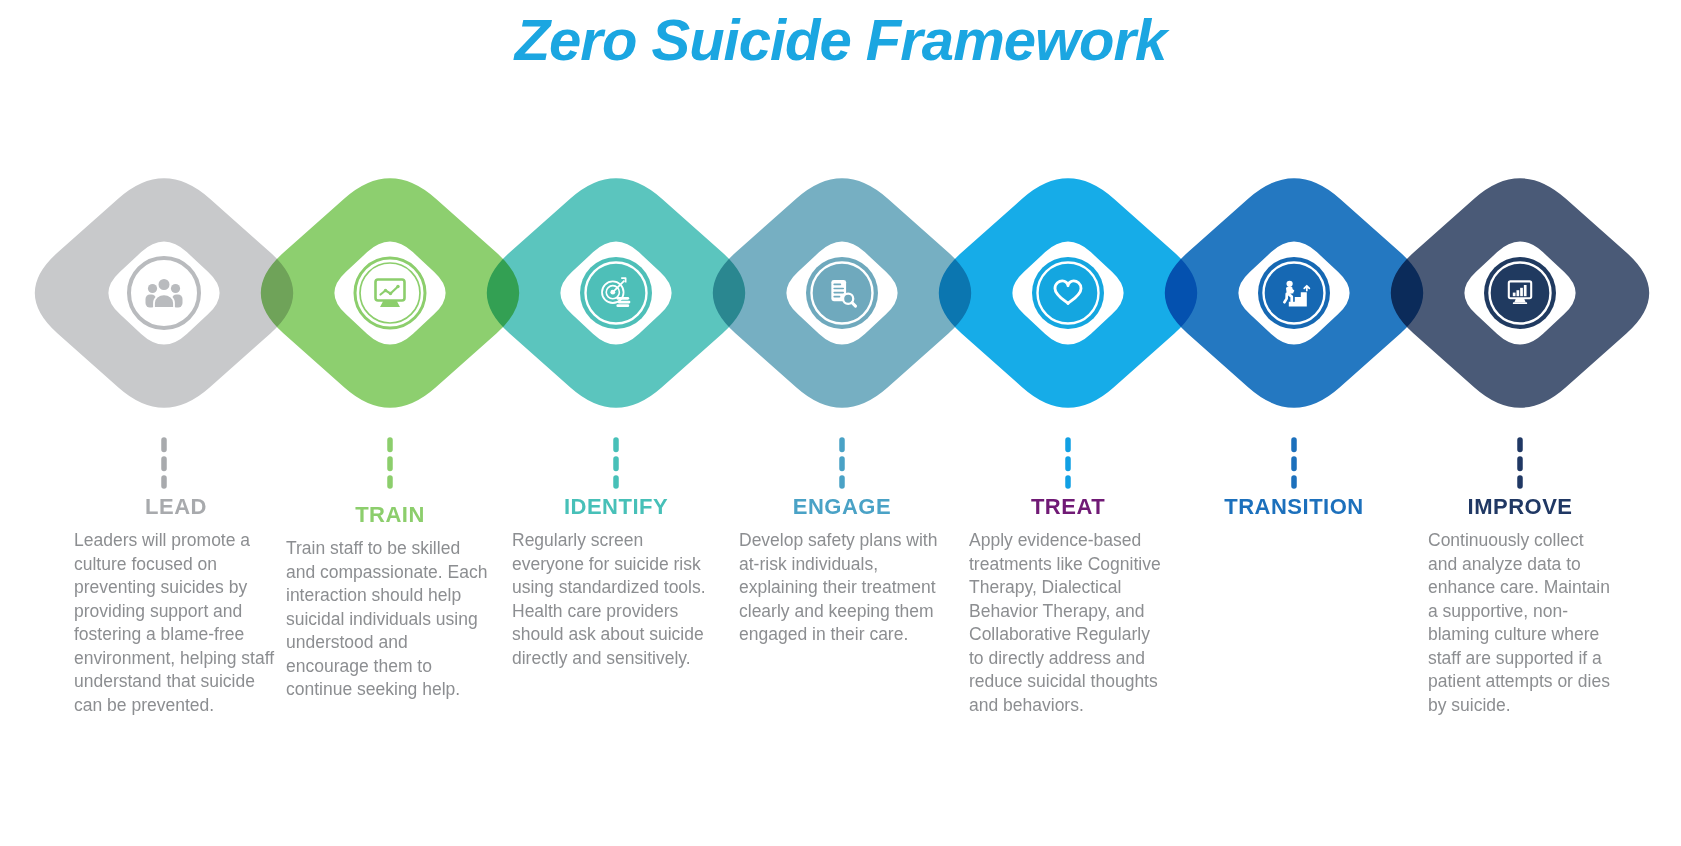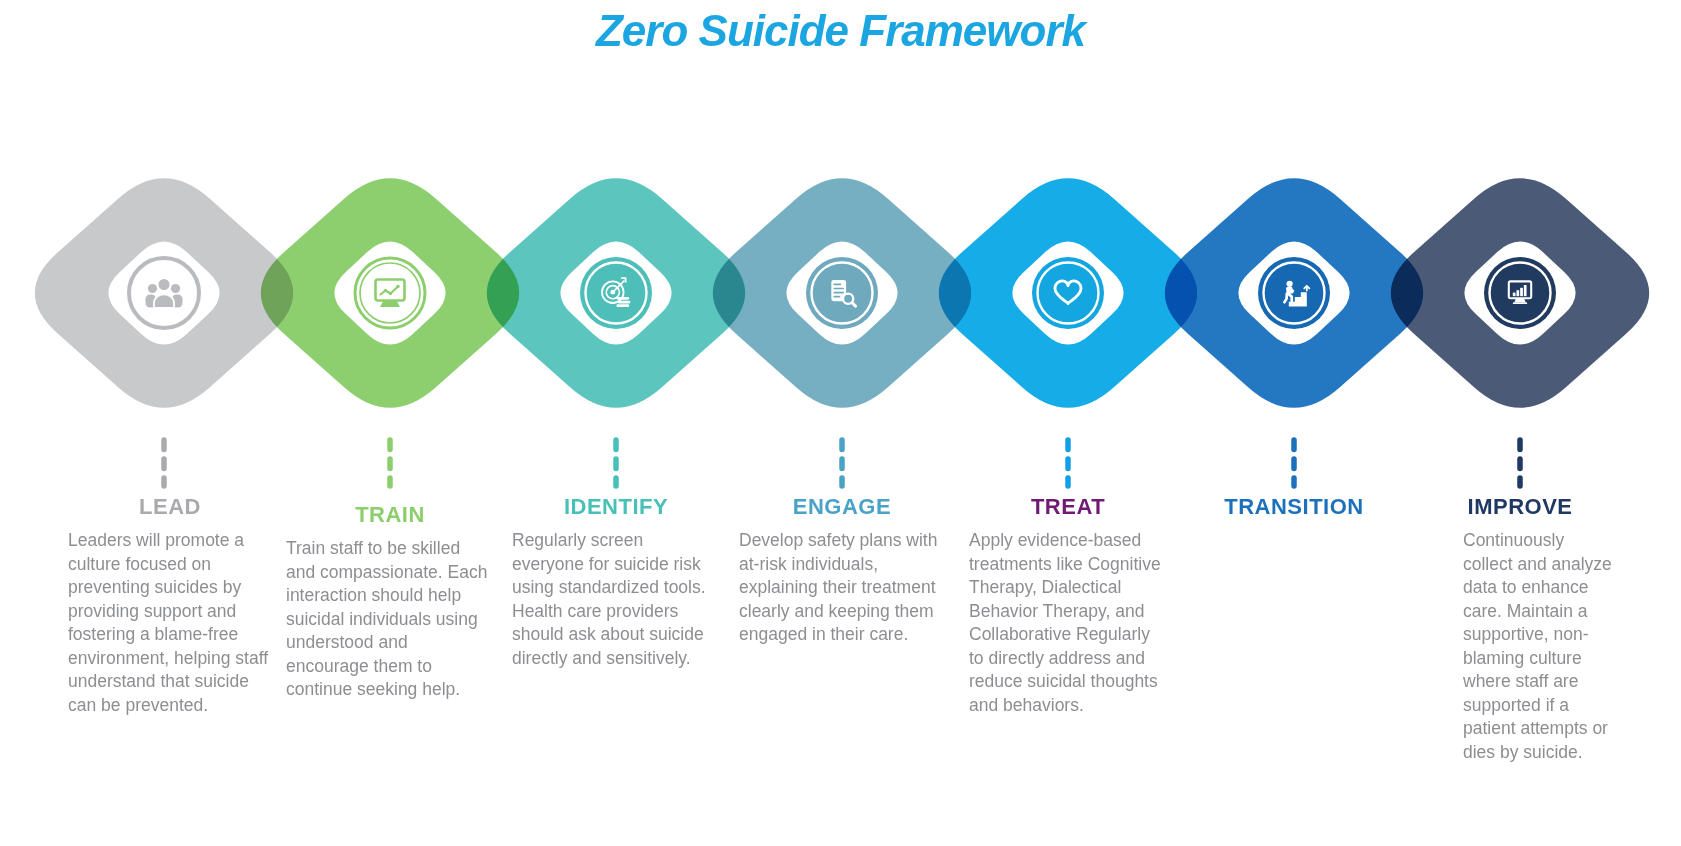--- a/index.html
+++ b/index.html
@@ -2,21 +2,21 @@
 <html><head>
 <meta charset="utf-8">
 <style>
   html,body{margin:0;padding:0;background:#ffffff;}
   .canvas{
     position:relative;width:1681px;height:846px;background:#ffffff;overflow:hidden;
     font-family:"Liberation Sans","DejaVu Sans",sans-serif;
   }
   .title{
     position:absolute;top:6px;left:0;width:100%;text-align:center;
-    font-size:44px;font-weight:bold;font-style:italic;letter-spacing:-1px;margin:0;
+    font-size:58px;font-weight:bold;font-style:italic;letter-spacing:-1px;margin:0;
   }
   svg.chain{position:absolute;top:150px;left:0;isolation:isolate;}
   .band{mix-blend-mode:multiply;}
   .cols{position:absolute;top:494px;left:0;width:100%;height:340px;}
   .col{position:absolute;top:0;}
   .step-label{
     font-size:22px;font-weight:bold;letter-spacing:.5px;text-align:center;margin:0 0 9px 0;
   }
   .step-desc{
     margin:0;font-size:17.5px;line-height:23.5px;text-align:left;
@@ -141,21 +141,21 @@
         </g>
         <g transform="translate(1520,143)" style="color:#ffffff;--bg:#203A60">
           <circle r="36" fill="#203A60"></circle>
           <circle r="30.5" fill="none" stroke="#ffffff" stroke-width="2.4"></circle>
           <use href="#g-monitor-bar-chart-icon" transform="scale(0.8)"></use>
         </g>
       </g>
   </svg>
 
   <div class="cols" id="cols">
-      <div class="col" style="left: 68px; width: 204px;">
+      <div class="col" style="left: 74px; width: 204px;">
         <div class="step-label" style="color: rgb(168, 170, 173);">LEAD</div>
         <p class="step-desc" style="color: rgb(140, 142, 145);">Leaders will promote a culture focused on preventing suicides by providing support and fostering a blame-free environment, helping staff understand that suicide can be prevented.</p>
       </div>
       <div class="col" style="left: 286px; width: 208px; margin-top: 8px;">
         <div class="step-label" style="color: rgb(140, 206, 108);">TRAIN</div>
         <p class="step-desc" style="color: rgb(140, 142, 145);">Train staff to be skilled and compassionate. Each interaction should help suicidal individuals using understood and encourage them to continue seeking help.</p>
       </div>
       <div class="col" style="left: 739px; width: 206px;">
         <div class="step-label" style="color: rgb(74, 162, 198);">ENGAGE</div>
         <p class="step-desc" style="color: rgb(140, 142, 145);">Develop safety plans with at-risk individuals, explaining their treatment clearly and keeping them engaged in their care.</p>
@@ -166,17 +166,17 @@
       </div>
       <div class="col" style="left: 969px; width: 198px;">
         <div class="step-label" style="color: #701a75;">TREAT</div>
         <p class="step-desc" style="color: rgb(140, 142, 145);">Apply evidence-based treatments like Cognitive Therapy, Dialectical Behavior Therapy, and Collaborative Regularly to directly address and reduce suicidal thoughts and behaviors.</p>
       </div>
       <div class="col align-left" style="left: 1203px; width: 182px;">
         <div class="step-label" style="color: rgb(28, 112, 188);">TRANSITION</div>
       </div>
       <div class="col align-left" style="left: 1428px; width: 184px;">
         <div class="step-label" style="color: rgb(32, 56, 100); text-align: center;">IMPROVE</div>
-        <p class="step-desc" style="color: rgb(140, 142, 145); margin-left: 35px;">Continuously collect and analyze data to enhance care. Maintain a supportive, non-blaming culture where staff are supported if a patient attempts or dies by suicide.</p>
+        <p class="step-desc" style="color: rgb(140, 142, 145);">Continuously collect and analyze data to enhance care. Maintain a supportive, non-blaming culture where staff are supported if a patient attempts or dies by suicide.</p>
       </div>
     </div>
 
 </div>
 
 </body></html>

